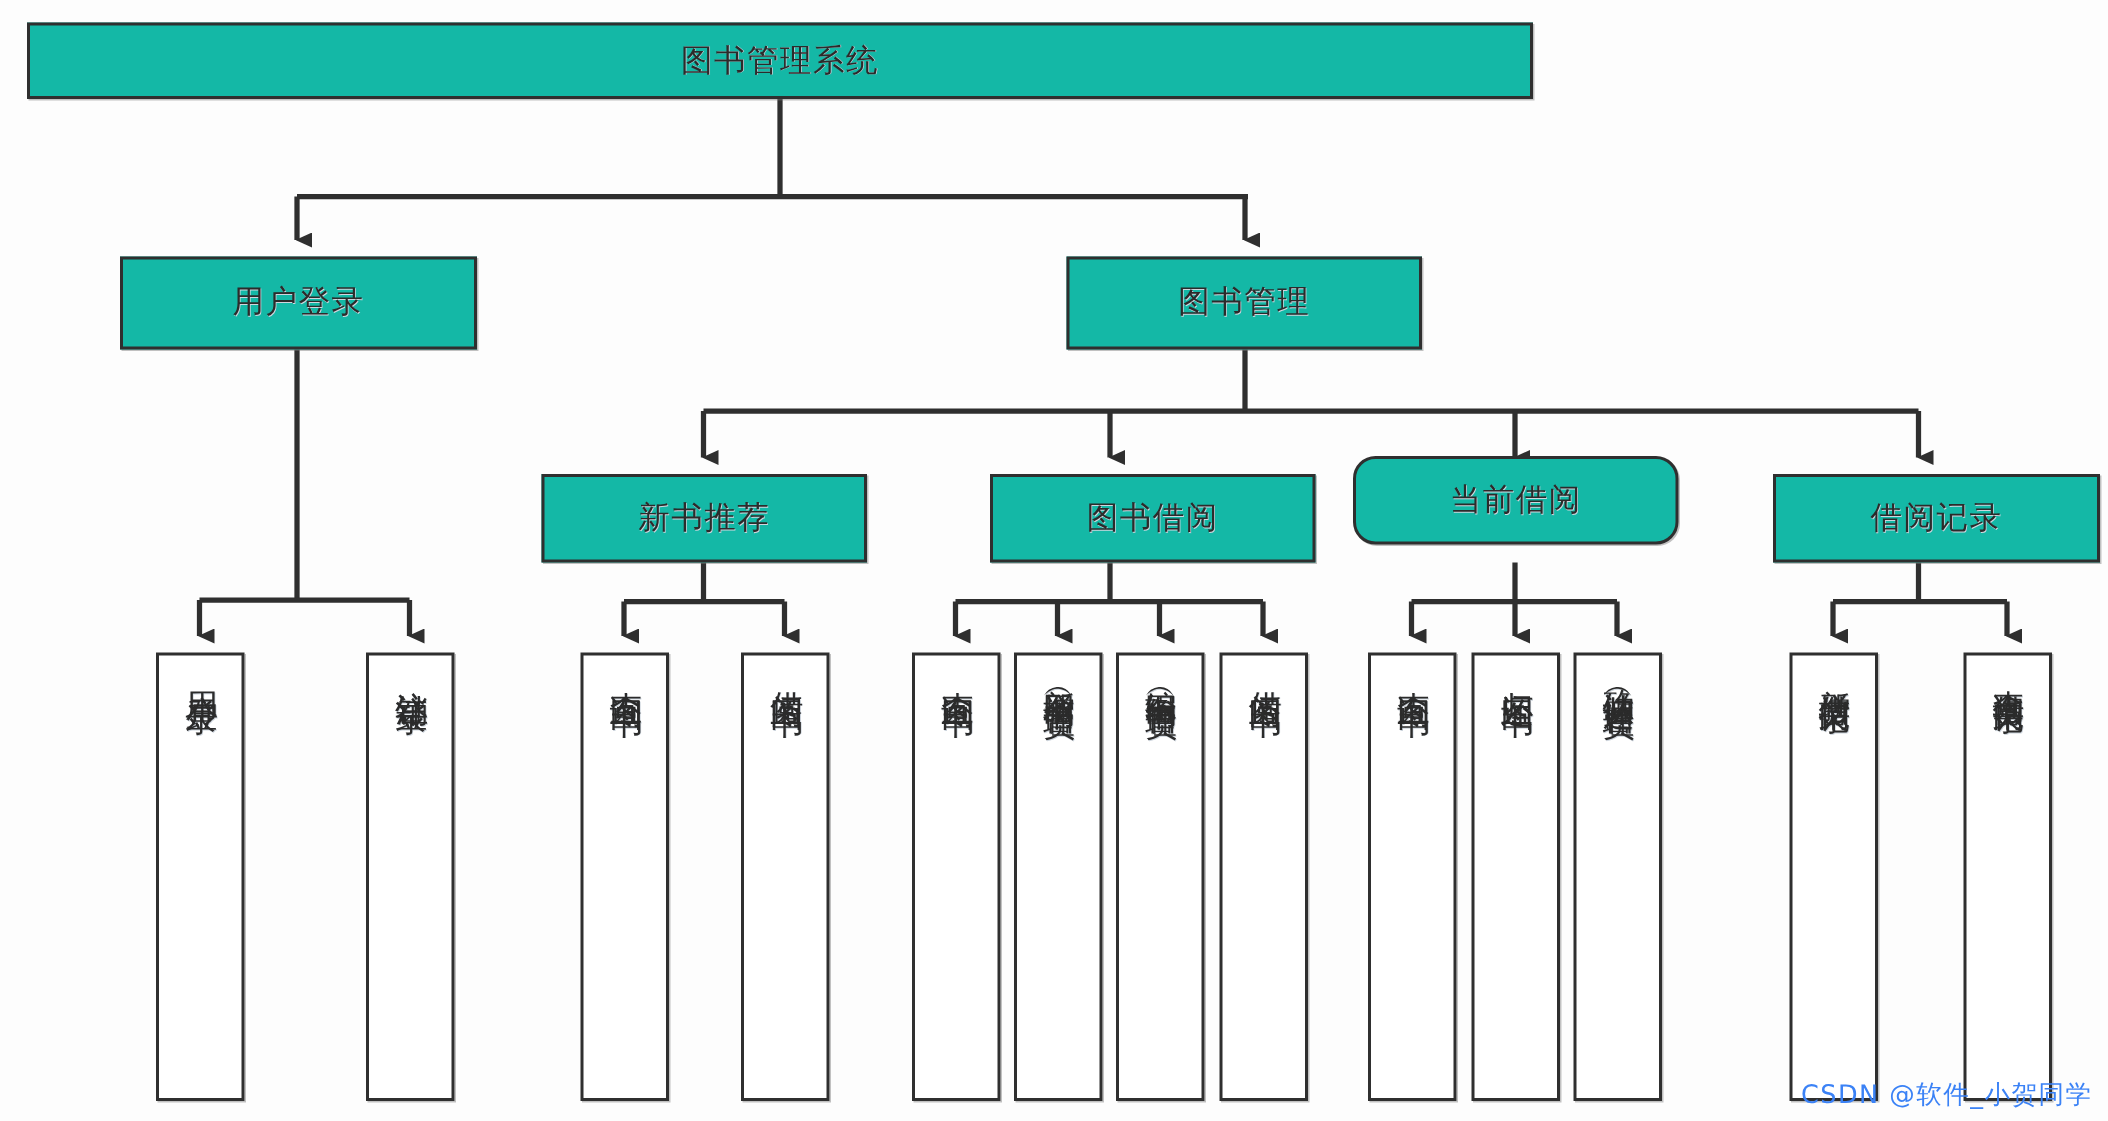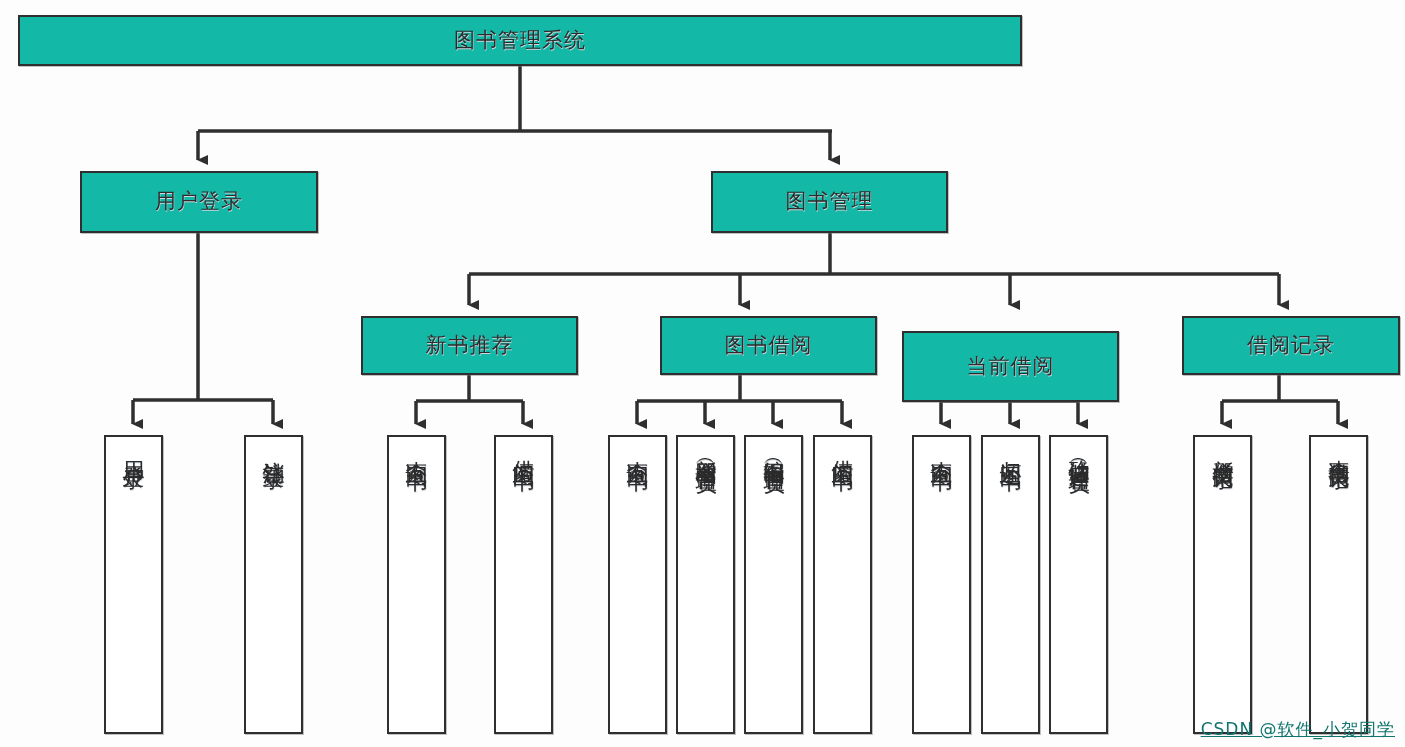--- a/index.html
+++ b/index.html
@@ -50,26 +50,25 @@
     color:#2b2b2b;
     font-size:22px;
     letter-spacing:3px;
     text-shadow:0.5px 0.5px 0 #cfd6de;
     line-height:1;
   }
   .leaf.tall .lbl{font-size:21px;letter-spacing:2px;}
   .watermark{
     position:absolute;
     right:10px;bottom:6px;
-    color:#0f766e;
+    color:#3b82f6;
     font-size:17px;
     letter-spacing:1px;
     white-space:nowrap;
     pointer-events:none;
-    text-decoration:underline;
   }
 </style>
 </head>
 <body>
 
 <svg id="diagram" viewBox="0 0 1405 747" xmlns="http://www.w3.org/2000/svg">
   <defs>
     <marker id="arw" markerWidth="10" markerHeight="11" refX="5" refY="10" orient="auto" markerUnits="userSpaceOnUse">
       <path d="M0,0 L10,0 L5,11 Z" fill="#2f2f2f"></path>
     </marker>
@@ -131,21 +130,21 @@
 </div>
 
 <div class="node" style="left:361px;top:316px;width:217px;height:59px;">
   <span class="lbl">新书推荐</span>
 </div>
 
 <div class="node" style="left:660px;top:316px;width:217px;height:59px;">
   <span class="lbl">图书借阅</span>
 </div>
 
-<div class="node" style="left:902px;top:331px;width:217px;height:71px;">
+<div class="node" style="left:902px;top:304px;width:217px;height:59px;border-radius:15px;">
   <span class="lbl">当前借阅</span>
 </div>
 
 <div class="node" style="left:1170px;top:316px;width:218px;height:59px;margin-left:12px;">
   <span class="lbl">借阅记录</span>
 </div>
 
 <div class="leaf" style="left:104px;top:435px;width:59px;height:299px;">
   <span class="lbl">用户登录</span>
 </div>

